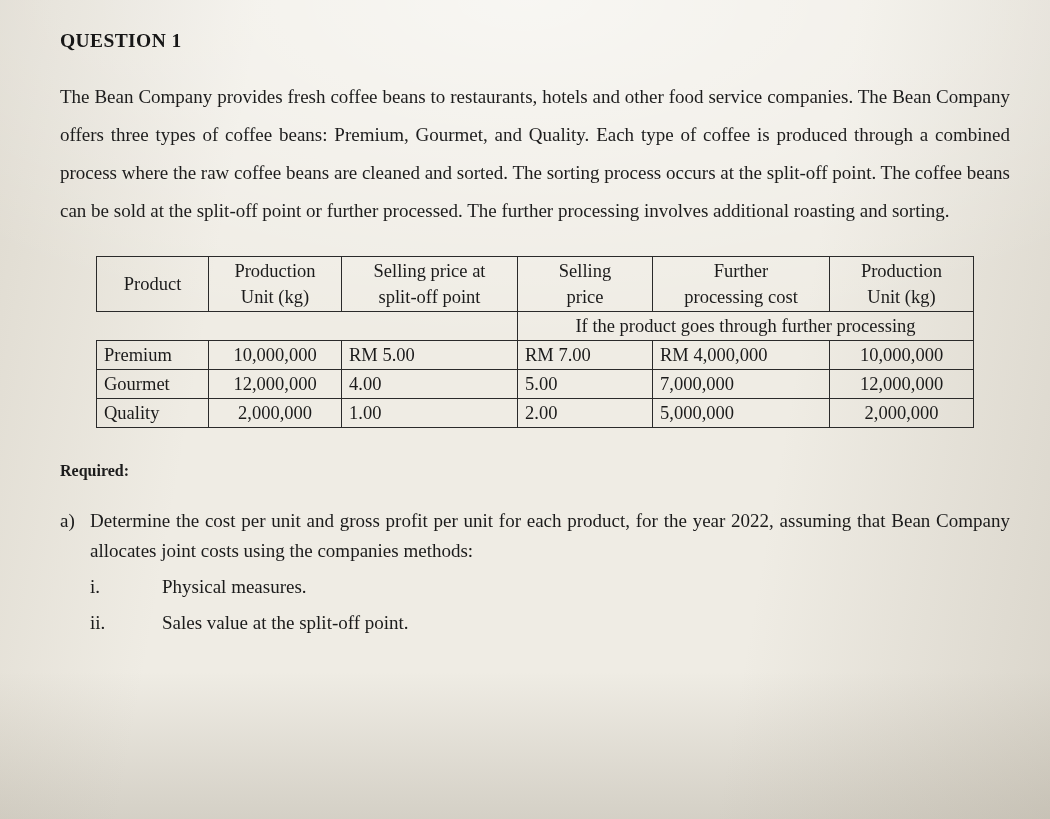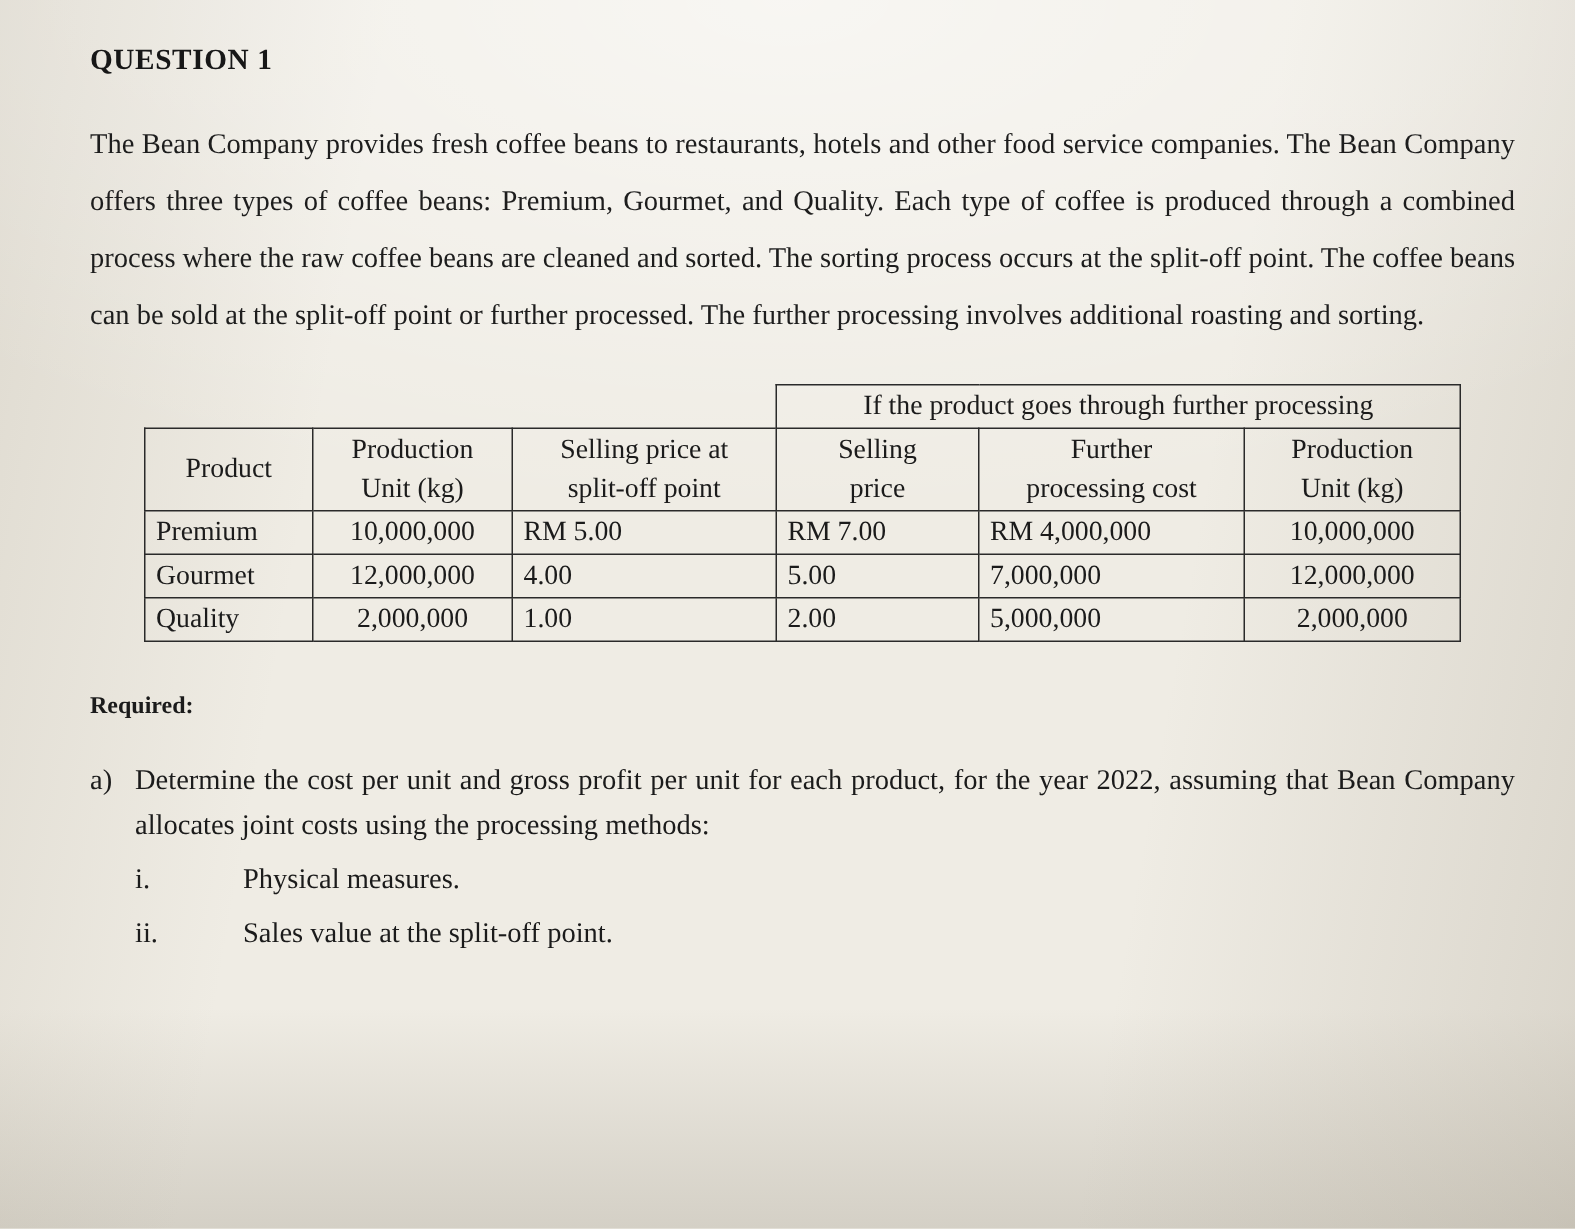--- a/index.html
+++ b/index.html
@@ -125,50 +125,50 @@
       <colgroup>
         <col class="c-product">
         <col class="c-produnit">
         <col class="c-sellsplit">
         <col class="c-selling">
         <col class="c-further">
         <col class="c-produnit2">
       </colgroup>
       <tbody>
         <tr>
+          <td class="hdr-cell">
+            <div class="hdr-line">Product</div>
+            <div class="hdr-line"></div>
+          </td>
+          <td class="hdr-cell">
+            <div class="hdr-line">Production</div>
+            <div class="hdr-line">Unit (kg)</div>
+          </td>
+          <td class="hdr-cell">
+            <div class="hdr-line">Selling price at</div>
+            <div class="hdr-line">split-off point</div>
+          </td>
+          <td class="hdr-cell">
+            <div class="hdr-line">Selling</div>
+            <div class="hdr-line">price</div>
+          </td>
+          <td class="hdr-cell">
+            <div class="hdr-line">Further</div>
+            <div class="hdr-line">processing cost</div>
+          </td>
+          <td class="hdr-cell">
+            <div class="hdr-line">Production</div>
+            <div class="hdr-line">Unit (kg)</div>
+          </td>
+        </tr>
+        <tr>
           <td class="blank-cell"></td>
           <td class="blank-cell"></td>
           <td class="blank-cell"></td>
           <td class="spanhead" colspan="3">If the product goes through further processing</td>
-        </tr>
-        <tr>
-          <td class="hdr-cell">
-            <div class="hdr-line">Product</div>
-            <div class="hdr-line"></div>
-          </td>
-          <td class="hdr-cell">
-            <div class="hdr-line">Production</div>
-            <div class="hdr-line">Unit (kg)</div>
-          </td>
-          <td class="hdr-cell">
-            <div class="hdr-line">Selling price at</div>
-            <div class="hdr-line">split-off point</div>
-          </td>
-          <td class="hdr-cell">
-            <div class="hdr-line">Selling</div>
-            <div class="hdr-line">price</div>
-          </td>
-          <td class="hdr-cell">
-            <div class="hdr-line">Further</div>
-            <div class="hdr-line">processing cost</div>
-          </td>
-          <td class="hdr-cell">
-            <div class="hdr-line">Production</div>
-            <div class="hdr-line">Unit (kg)</div>
-          </td>
         </tr>
 
         <tr>
           <td>Premium</td>
           <td class="ctr">10,000,000</td>
           <td class="num">RM 5.00</td>
           <td class="num">RM 7.00</td>
           <td class="num">RM 4,000,000</td>
           <td class="ctr">10,000,000</td>
         </tr>
@@ -191,21 +191,21 @@
           <td class="ctr">2,000,000</td>
         </tr>
       </tbody>
     </table>
   </div>
 
   <div class="required">Required:</div>
 
   <div class="qa">
     <div class="marker">a)</div>
-    <div class="body">Determine the cost per unit and gross profit per unit for each product, for the year 2022, assuming that Bean Company allocates joint costs using the processing methods:</div>
+    <div class="body">Determine the cost per unit and gross profit per unit for each product, for the year 2022, assuming that Bean Company allocates joint costs using the companies methods:</div>
   </div>
 
   <div class="sub">
     <div class="rn">i.</div>
     <div class="txt">Physical measures.</div>
   </div>
 
   <div class="sub">
     <div class="rn">ii.</div>
     <div class="txt">Sales value at the split-off point.</div>

